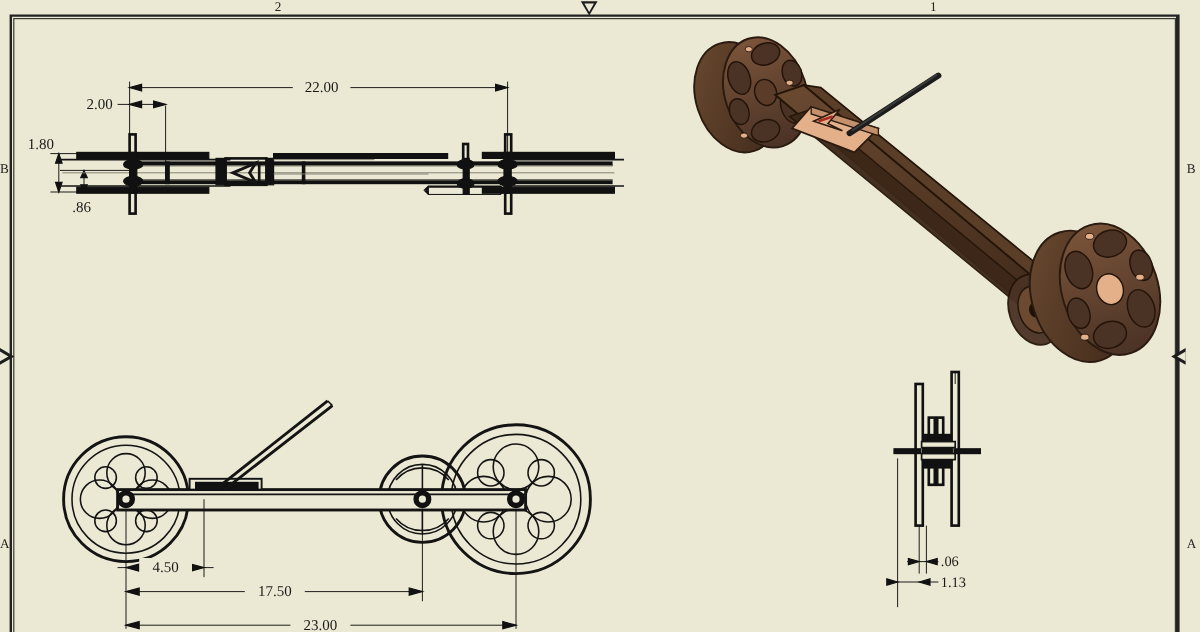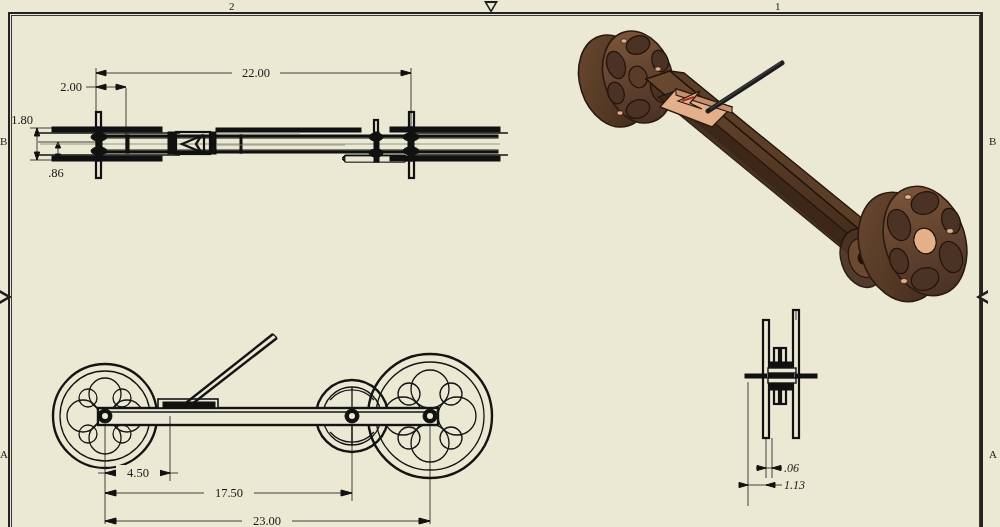--- a/index.html
+++ b/index.html
@@ -62,23 +62,23 @@
     border-right:12px solid #1d1d1d;
   }
   .mark-right-hole{
     left:981px;top:293px;
     border-top:4px solid transparent;border-bottom:4px solid transparent;
     border-right:7px solid #ebe9d3;
   }
 
   
   .view{position:absolute;}
-  #view-top{left:0px;top:40px;width:520px;height:180px;}
+  #view-top{left:12px;top:40px;width:520px;height:180px;}
   #view-front{left:30px;top:316px;width:500px;height:227px;}
-  #view-detail{left:700px;top:310px;width:220px;height:217px;font-style:italic;}
+  #view-detail{left:700px;top:310px;width:220px;height:217px;}
   #view-iso{left:560px;top:15px;width:420px;height:290px;}
 
   svg{display:block;overflow:visible;}
   .dimtext{
     font-family:"Liberation Serif", serif;font-size:12.5px;fill:#1a1a1a;
   }
   .dimtext-sm{
     font-family:"Liberation Serif", serif;font-size:12px;fill:#1a1a1a;
   }
   .thin{stroke:#141414;stroke-width:0.8;fill:none;}

